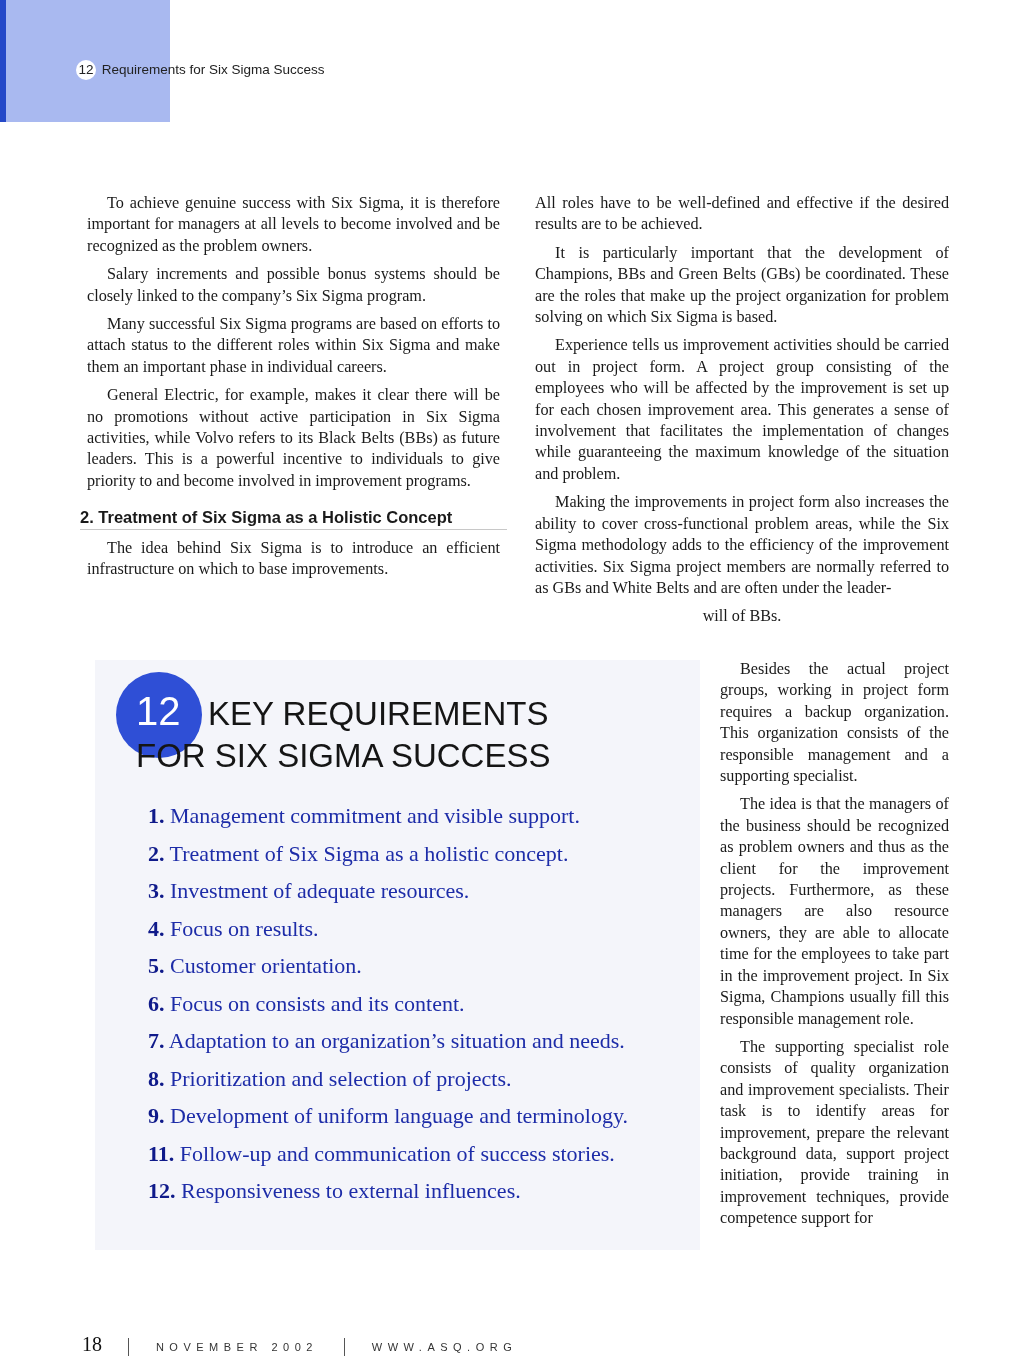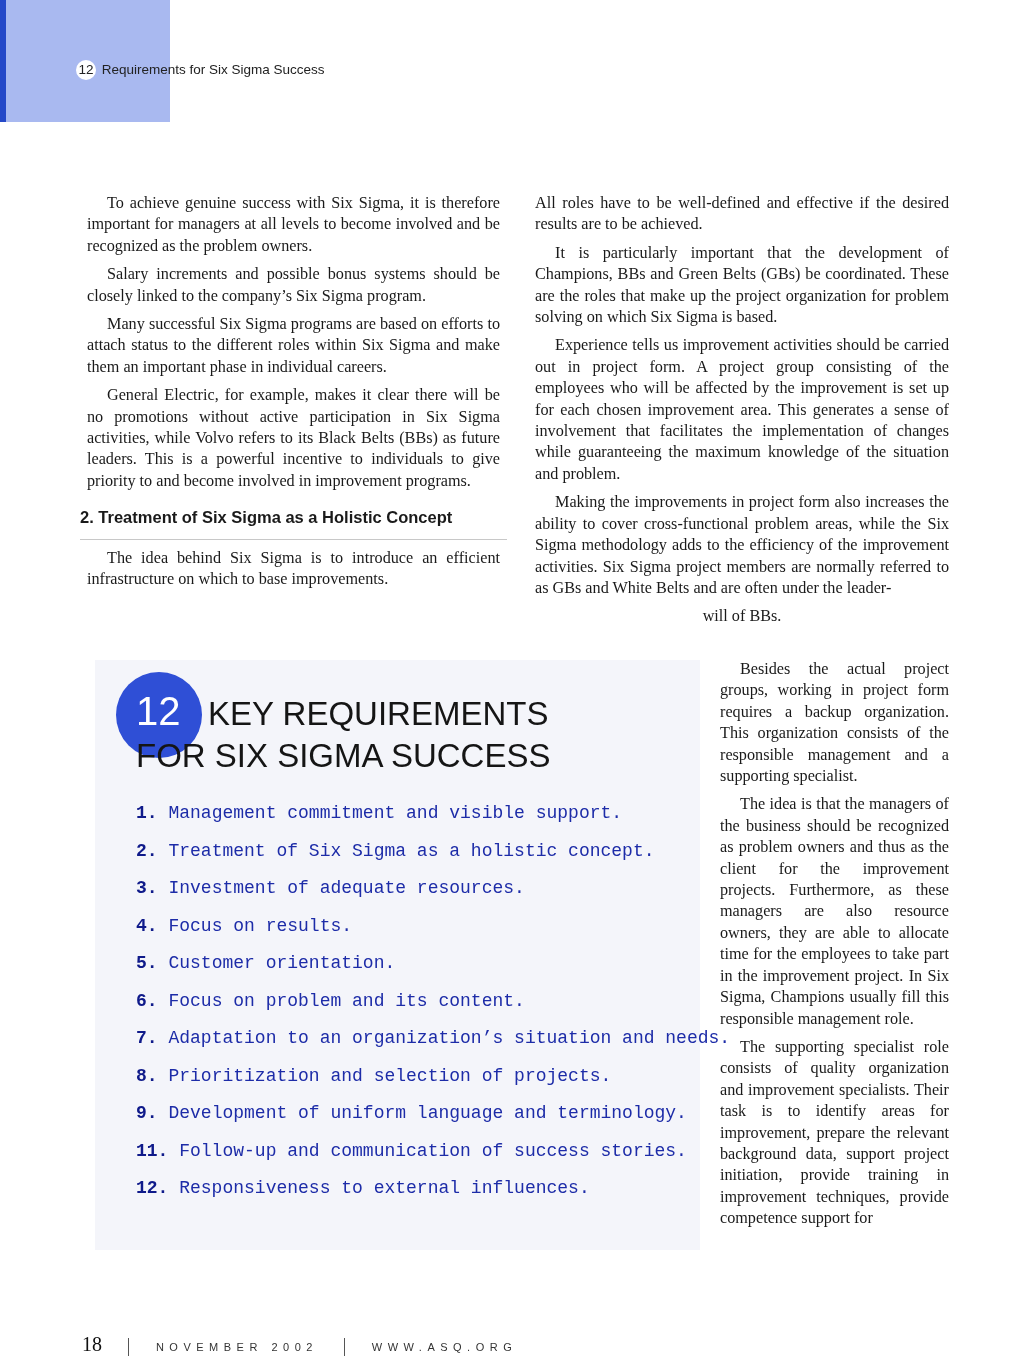--- a/index.html
+++ b/index.html
@@ -7,29 +7,29 @@
   .hdr-block { position:absolute; left:0; top:0; width:170px; height:122px; background:#a9b9f0; }
   .hdr-stripe { position:absolute; left:0; top:0; width:6px; height:122px; background:#2448c8; }
   .running-head { position:absolute; left:76px; top:60px; font-family:"Liberation Sans", sans-serif; font-size:13.5px; color:#222; white-space:nowrap; }
   .running-head .num { display:inline-block; width:20px; height:20px; border-radius:50%; background:#fff; text-align:center; line-height:20px; margin-right:2px; }
   .col { position:absolute; font-size:16.2px; line-height:21.4px; text-align:justify; }
   .col p { margin:7px; text-indent:20px; }
   .col p.noindent { text-indent:0; }
   #col-left { left:80px; top:186px; width:427px; }
   #col-right { left:528px; top:186px; width:428px; }
   #col-narrow { left:713px; top:652px; width:243px; }
-  .section-head { font-family:"Liberation Sans", sans-serif; font-weight:bold; font-size:16.5px; margin:15px 0 8px 0; padding-bottom:10px; border-bottom:1px solid #c8c8c8; text-align:left; }
+  .section-head { font-family:"Liberation Sans", sans-serif; font-weight:bold; font-size:16.5px; margin:15px 0 8px 0; border-bottom:1px solid #c8c8c8; text-align:left; }
   .center-last { text-align:center; }
   .sidebar-box { position:absolute; left:95px; top:660px; width:605px; height:590px; background:#f4f5fa; }
   .badge { position:absolute; left:116px; top:672px; width:86px; height:86px; border-radius:50%; background:#2f4fd6; }
   .badge-num { position:absolute; left:136px; top:689px; font-family:"Liberation Sans", sans-serif; font-size:40px; color:#fff; }
   .box-title { position:absolute; left:136px; font-family:"Liberation Sans", sans-serif; font-size:33px; color:#151515; white-space:nowrap; }
   #title1 { left:186px; top:695px;margin-left:22px; }
   #title2 { top:737px; }
-  .req-list { position:absolute; left:136px; top:803px; font-family:Liberation Mono, monospace; font-size:18px; color:#1d2ca8; }
+  .req-list { position:absolute; left:148px; top:803px; font-family:Liberation Serif, serif; font-size:22px; color:#1d2ca8; }
   .req-item { height:37.5px; white-space:nowrap; }
   .req-item b { font-weight:bold; color:#0f1a8a; }
   .footer { position:absolute; left:82px; top:1333px; font-family:"Liberation Sans", sans-serif; white-space:nowrap; }
   .pg { font-family:"Liberation Serif", serif; font-size:20px; color:#111; }
   .sep { display:inline-block; width:1px; height:18px; background:#555; margin:0 22px; vertical-align:middle; }
   .foot-txt { font-size:11px; letter-spacing:5.5px; color:#333; }
 </style>
 </head>
 <body>
 
@@ -62,21 +62,21 @@
 <div class="badge-num">12</div>
 <div class="box-title" id="title1">KEY REQUIREMENTS</div>
 <div class="box-title" id="title2">FOR SIX SIGMA SUCCESS</div>
 
 <div class="req-list">
   <div class="req-item"><b>1.</b> <span>Management commitment and visible support.</span></div>
   <div class="req-item"><b>2.</b> <span>Treatment of Six Sigma as a holistic concept.</span></div>
   <div class="req-item"><b>3.</b> <span>Investment of adequate resources.</span></div>
   <div class="req-item"><b>4.</b> <span>Focus on results.</span></div>
   <div class="req-item"><b>5.</b> <span>Customer orientation.</span></div>
-  <div class="req-item"><b>6.</b> <span>Focus on problem and its content.</span></div>
+  <div class="req-item"><b>6.</b> <span>Focus on consists and its content.</span></div>
   <div class="req-item"><b>7.</b> <span>Adaptation to an organization’s situation and needs.</span></div>
   <div class="req-item"><b>8.</b> <span>Prioritization and selection of projects.</span></div>
   <div class="req-item"><b>9.</b> <span>Development of uniform language and terminology.</span></div>
   <div class="req-item"><b>11.</b> <span>Follow-up and communication of success stories.</span></div>
   <div class="req-item"><b>12.</b> <span>Responsiveness to external influences.</span></div>
 </div>
 
 <div class="col" id="col-narrow">
   <p>Besides the actual project groups, working in project form requires a backup organization. This organization consists of the responsible management and a supporting specialist.</p>
   <p>The idea is that the managers of the business should be recognized as problem owners and thus as the client for the improvement projects. Furthermore, as these managers are also resource owners, they are able to allocate time for the employees to take part in the improvement project. In Six Sigma, Champions usually fill this responsible management role.</p>

